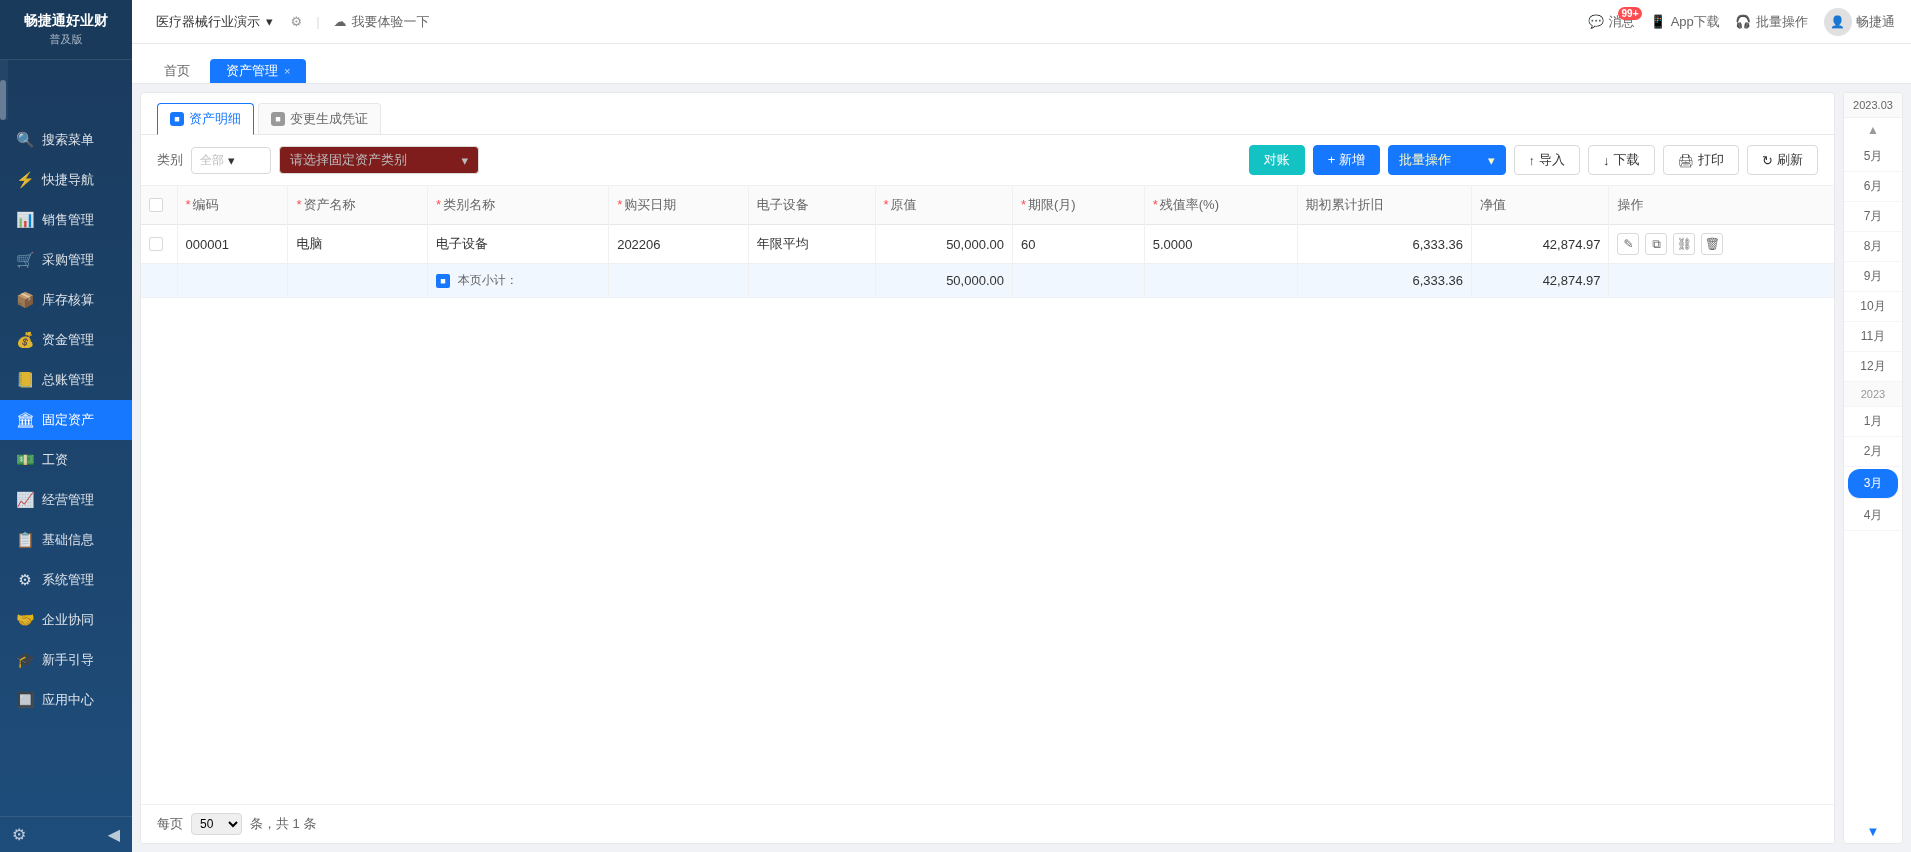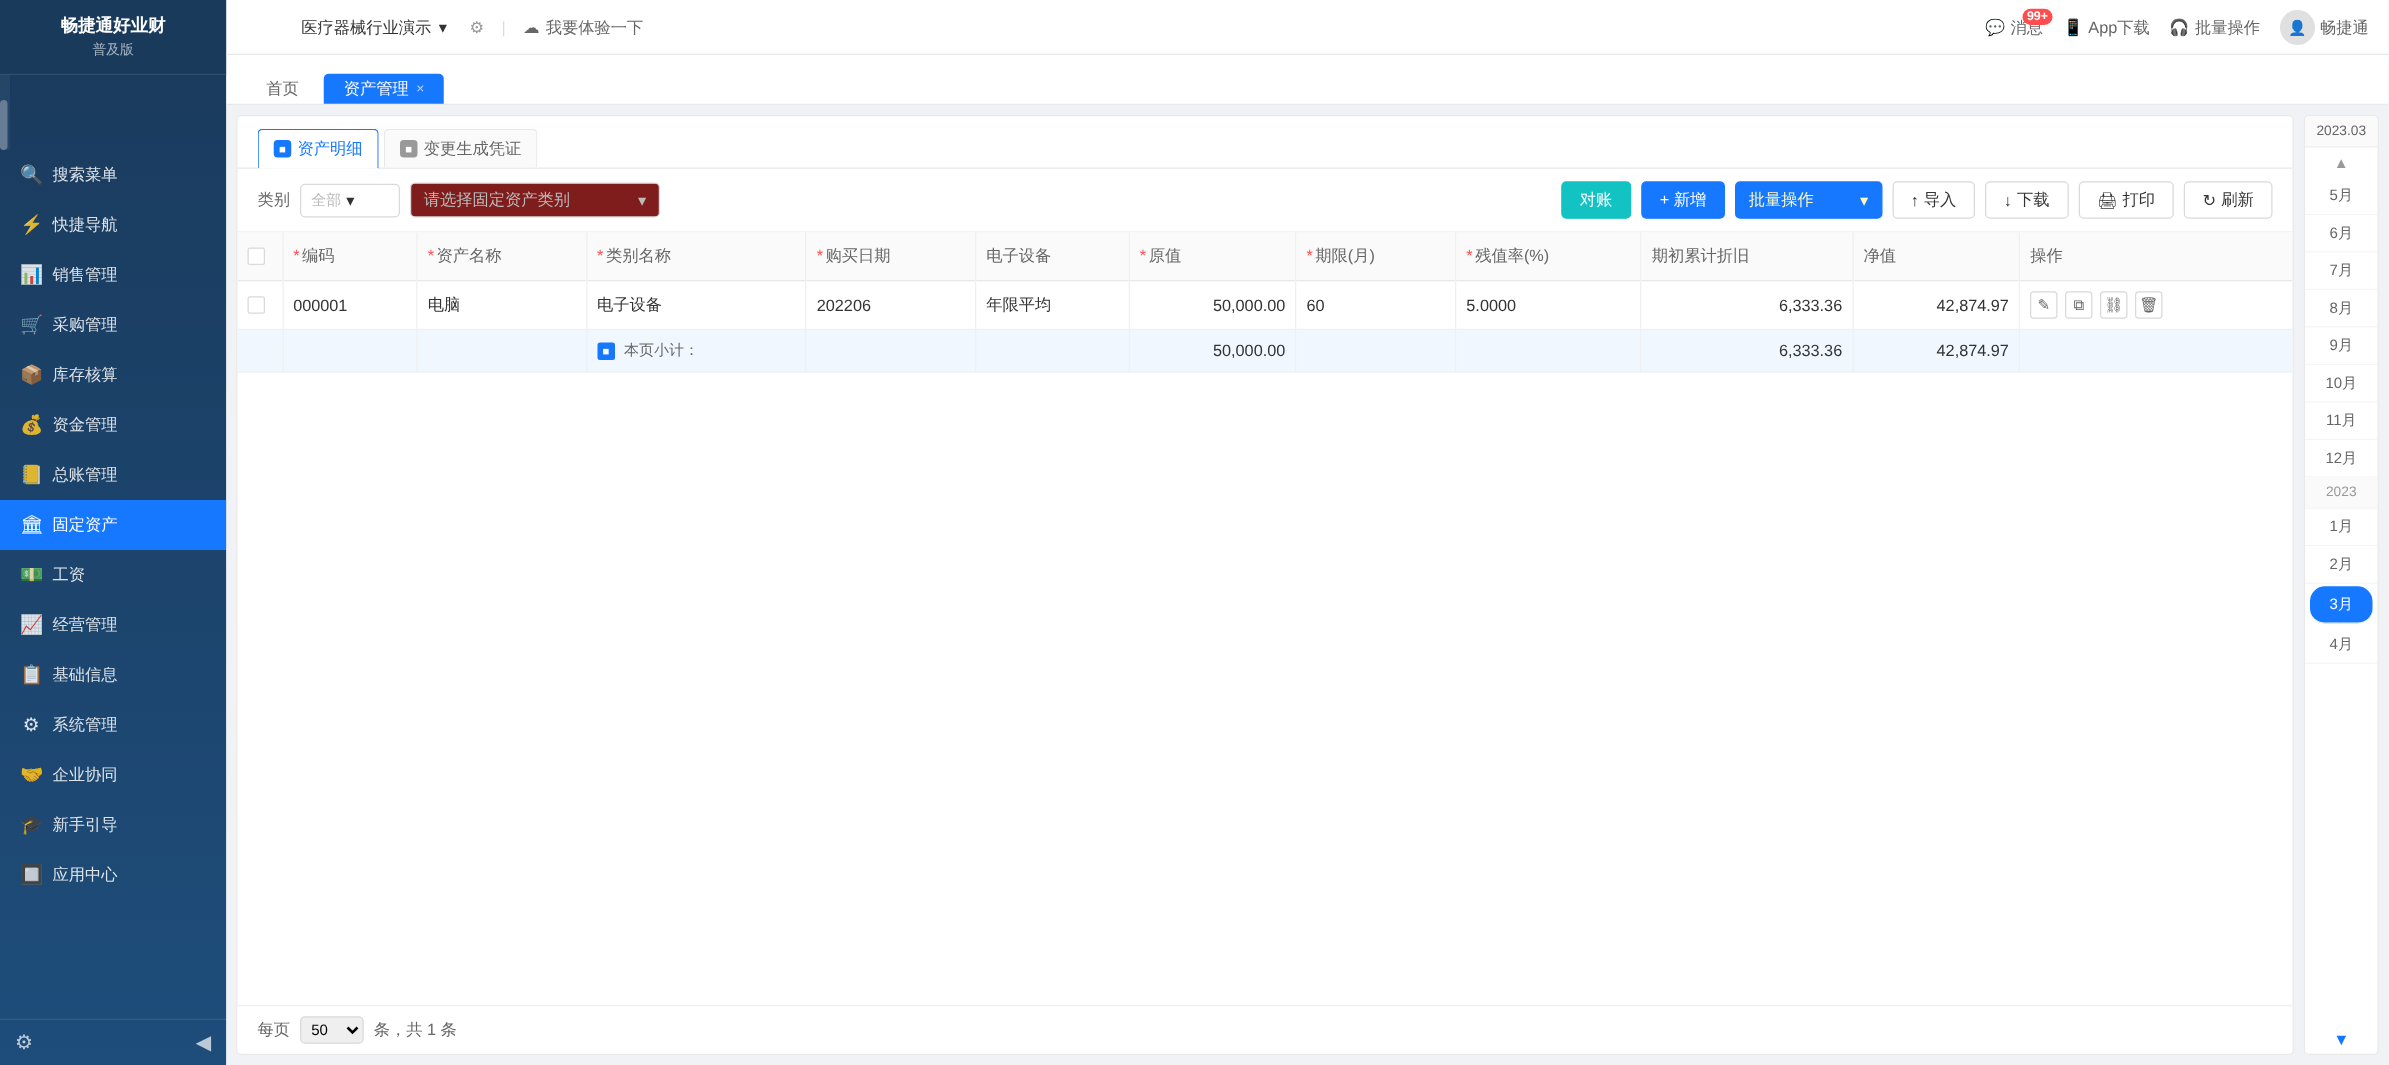--- a/index.html
+++ b/index.html
@@ -1,20 +1,20 @@
 <!DOCTYPE html>
 <html><head>
   <meta charset="utf-8">
   <style>
     * { box-sizing: border-box; margin: 0; padding: 0; }
     body { font-family: "Microsoft YaHei", Arial, sans-serif; font-size: 13px; color: #333; background: #f0f2f5; display: flex; height: 852px; overflow: hidden; }
 
     
     .sidebar {
-      width: 181px;
+      width: 132px;
       background: linear-gradient(180deg, #1a3a5c 0%, #1e4d7b 100%);
       display: flex;
       flex-direction: column;
       height: 100%;
       flex-shrink: 0;
     }
     .sidebar-logo {
       padding: 12px 10px;
       background: #1a3a5c;
       display: flex;
@@ -89,21 +89,20 @@
     }
     .company-selector {
       display: flex;
       align-items: center;
       gap: 6px;
       font-size: 13px;
       color: #333;
       cursor: pointer;
       padding: 4px 8px;
       border-radius: 4px;
-      margin-left: 36px;
     }
     .header-divider { color: #ddd; margin: 0 4px; }
     .experience-btn {
       display: flex;
       align-items: center;
       gap: 5px;
       color: #666;
       font-size: 13px;
       cursor: pointer;
     }

